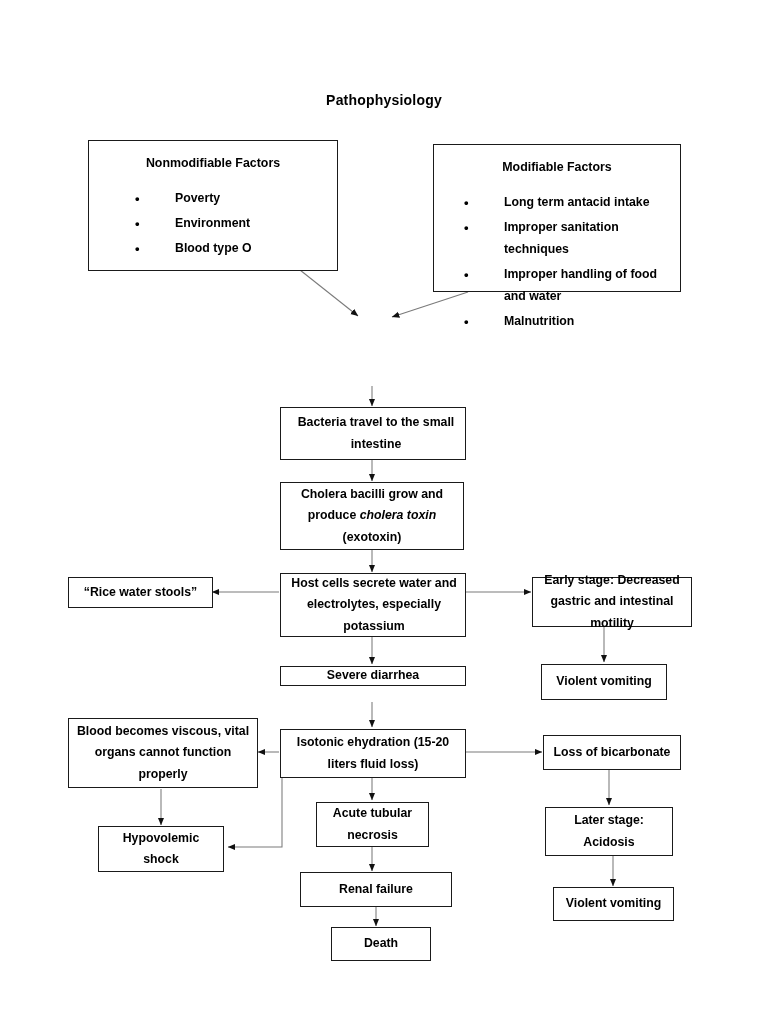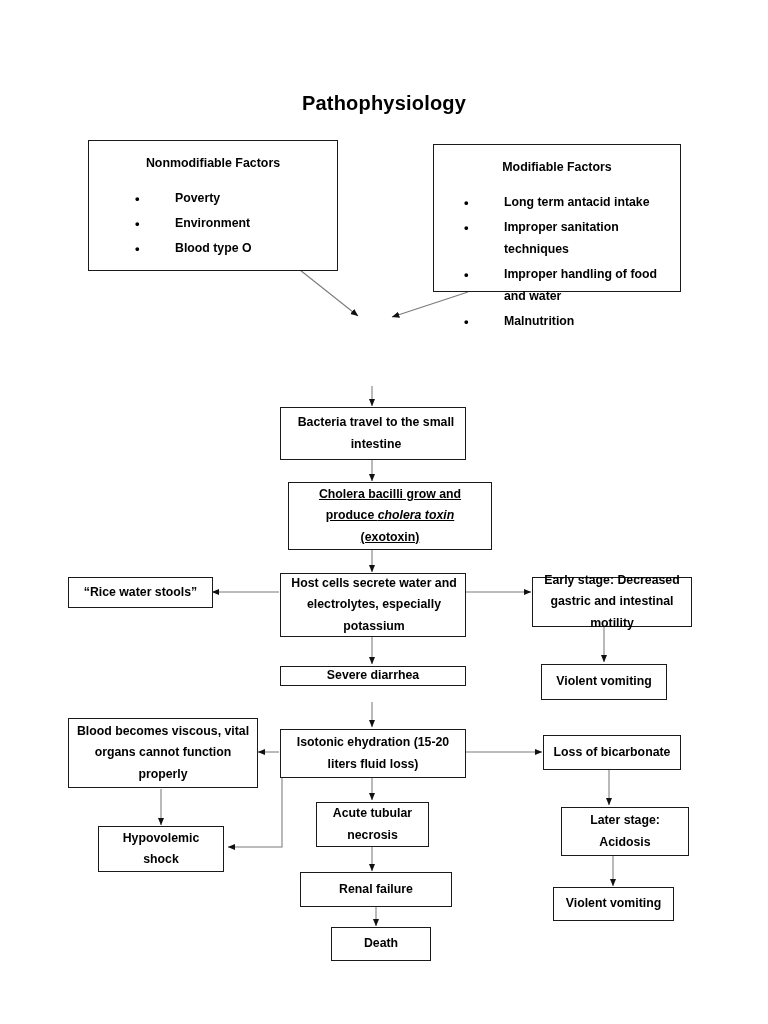--- a/index.html
+++ b/index.html
@@ -25,21 +25,21 @@
     width: 768px;
     height: 1024px;
     pointer-events: none;
   }
   .title {
     position: absolute;
     left: 0;
     top: 92px;
     width: 768px;
     text-align: center;
-    font-size: 20px;
+    font-size: 14px;
     font-weight: bold;
     letter-spacing: 0.2px;
   }
   .node {
     position: absolute;
     box-sizing: border-box;
     border: 1.3px solid #1a1a1a;
     background: #ffffff;
     display: flex;
     align-items: center;
@@ -140,21 +140,21 @@
       <li>Improper handling of food and water</li>
       <li>Malnutrition</li>
     </ul>
   </div>
 
 
   <div class="node" style="left:280px; top:407px; width:186px; height:53px;padding-left:12px;">
     <span class="txt">Bacteria travel to the small intestine</span>
   </div>
 
-  <div class="node" style="left:288px; top:482px; width:204px; height:68px;text-decoration:underline;">
+  <div class="node" style="left:280px; top:482px; width:184px; height:68px;">
     <span class="txt">Cholera bacilli grow and produce <span class="it">cholera toxin</span> (exotoxin)</span>
   </div>
 
   <div class="node" style="left:280px; top:573px; width:186px; height:64px;padding-left:8px;">
     <span class="txt">Host cells secrete water and electrolytes, especially potassium</span>
   </div>
 
   <div class="node" style="left:68px; top:577px; width:145px; height:31px;">
     <span class="txt">“Rice water stools”</span>
   </div>
@@ -184,21 +184,21 @@
   </div>
 
   <div class="node" style="left:98px; top:826px; width:126px; height:46px;">
     <span class="txt">Hypovolemic shock</span>
   </div>
 
   <div class="node" style="left:316px; top:802px; width:113px; height:45px;">
     <span class="txt">Acute tubular necrosis</span>
   </div>
 
-  <div class="node" style="left:561px; top:807px; width:128px; height:49px;">
+  <div class="node" style="left:545px; top:807px; width:128px; height:49px;">
     <span class="txt">Later stage: Acidosis</span>
   </div>
 
   <div class="node" style="left:300px; top:872px; width:152px; height:35px;">
     <span class="txt">Renal failure</span>
   </div>
 
   <div class="node" style="left:553px; top:887px; width:121px; height:34px;">
     <span class="txt">Violent vomiting</span>
   </div>

